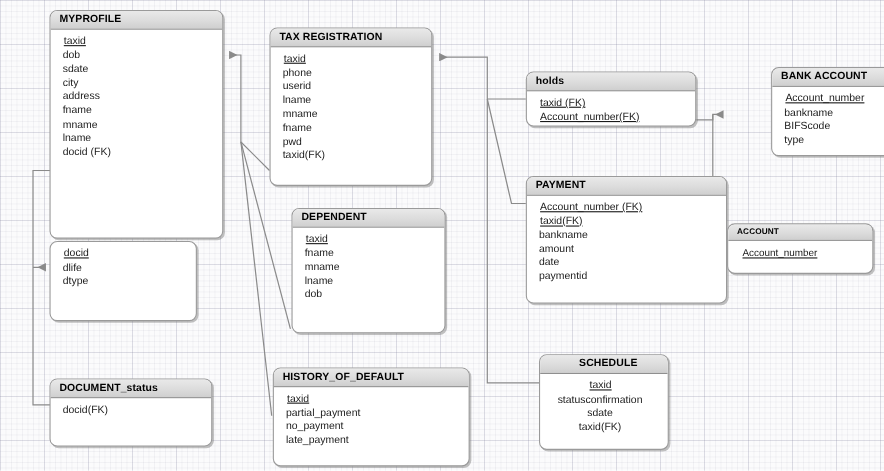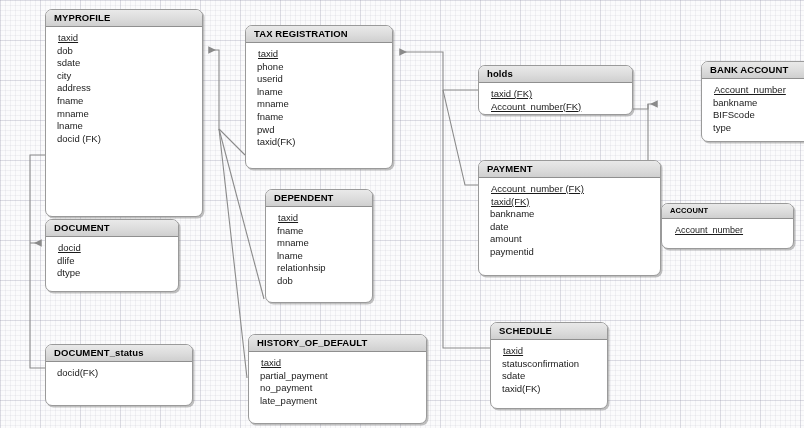--- a/index.html
+++ b/index.html
@@ -157,44 +157,42 @@
           <div class="attr">BIFScode</div>
           <div class="attr">type</div>
         </div>
       </div>
       <div class="entity" style="left: 478px; top: 160px; width: 183px; height: 116px;">
         <div class="entity-header">PAYMENT</div>
         <div class="attr-list">
           <div class="attr key">Account_number (FK) </div>
           <div class="attr key">taxid(FK) </div>
           <div class="attr">bankname</div>
+          <div class="attr">amount</div>
           <div class="attr">date</div>
-          <div class="attr">amount</div>
           <div class="attr">paymentid</div>
         </div>
       </div>
       <div class="entity small" style="left: 661px; top: 203px; width: 133px; height: 46px;">
         <div class="entity-header">ACCOUNT</div>
         <div class="attr-list">
           <div class="attr key">Account_number </div>
         </div>
       </div>
-      <div class="entity" style="left: 265px; top: 189px; width: 108px; height: 114px;">
+      <div class="entity" style="left: 265px; top: 189px; width: 140px; height: 114px;">
         <div class="entity-header">DEPENDENT</div>
         <div class="attr-list">
           <div class="attr key">taxid </div>
           <div class="attr">fname</div>
           <div class="attr">mname</div>
           <div class="attr">lname</div>
-          <div class="attr">relationhsip</div>
           <div class="attr">dob</div>
         </div>
       </div>
       <div class="entity" style="left: 45px; top: 219px; width: 134px; height: 73px;">
-        <div class="entity-header">DOCUMENT</div>
         <div class="attr-list">
           <div class="attr key">docid </div>
           <div class="attr">dlife</div>
           <div class="attr">dtype</div>
         </div>
       </div>
       <div class="entity" style="left: 45px; top: 344px; width: 148px; height: 62px;">
         <div class="entity-header">DOCUMENT_status</div>
         <div class="attr-list">
           <div class="attr">docid(FK)</div>
@@ -202,21 +200,21 @@
       </div>
       <div class="entity" style="left: 248px; top: 334px; width: 179px; height: 90px;">
         <div class="entity-header">HISTORY_OF_DEFAULT</div>
         <div class="attr-list">
           <div class="attr key">taxid </div>
           <div class="attr">partial_payment</div>
           <div class="attr">no_payment</div>
           <div class="attr">late_payment</div>
         </div>
       </div>
-      <div class="entity" style="left: 490px; top: 322px; width: 118px; height: 87px;">
+      <div class="entity" style="left: 490px; top: 322px; width: 118px; height: 87px; text-align: center;">
         <div class="entity-header">SCHEDULE</div>
         <div class="attr-list">
           <div class="attr key">taxid </div>
           <div class="attr">statusconfirmation</div>
           <div class="attr">sdate</div>
           <div class="attr">taxid(FK)</div>
         </div>
       </div>
     </div>
 

